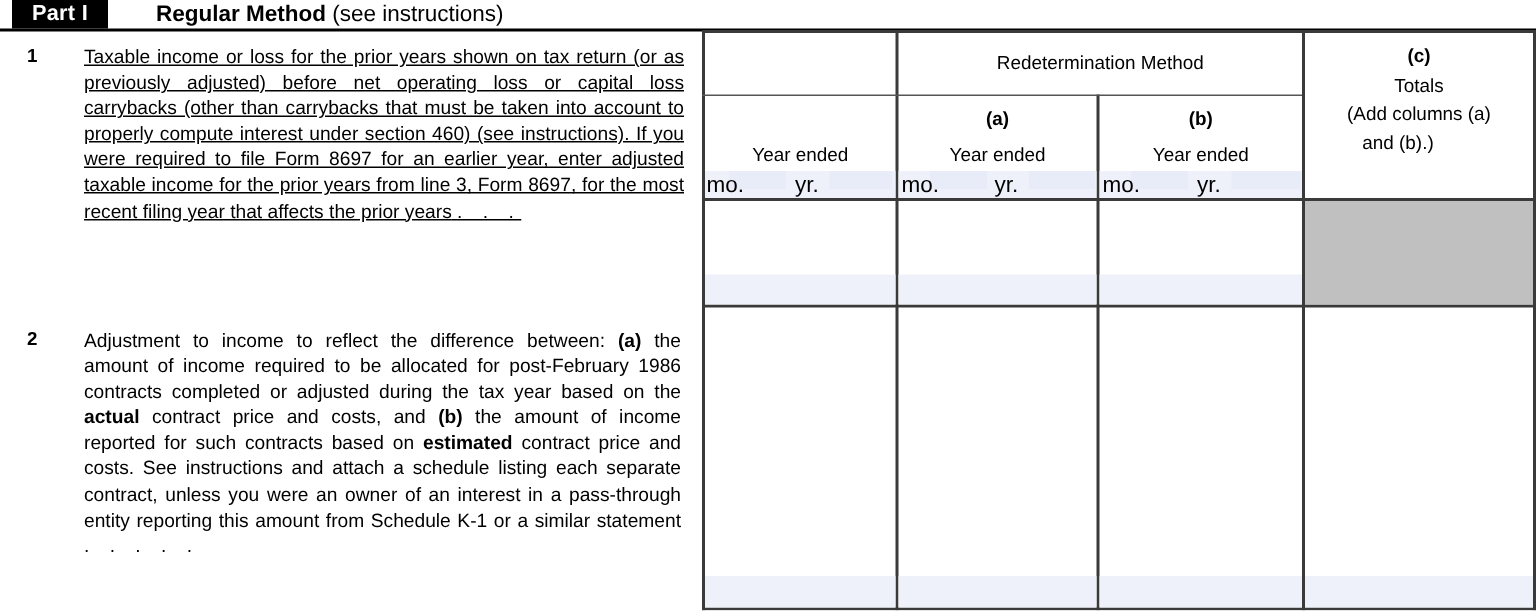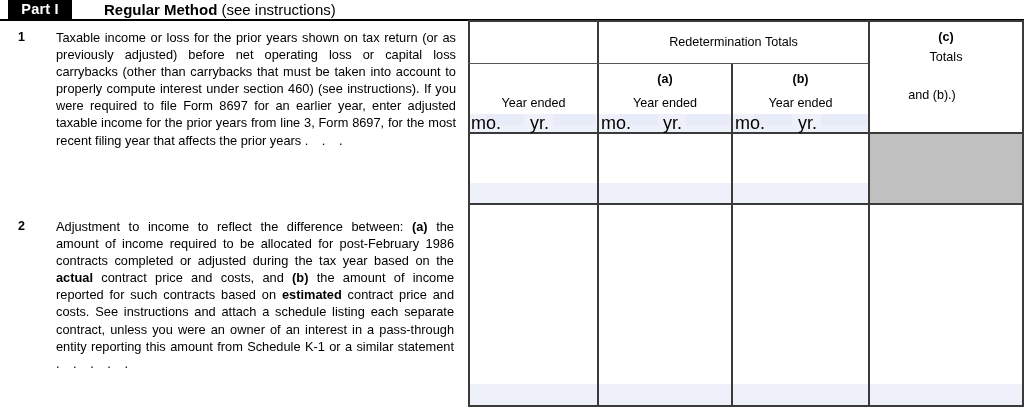--- a/index.html
+++ b/index.html
@@ -79,21 +79,21 @@
   }
   .line-text b {
     font-weight: bold;
   }
   .leader {
     letter-spacing: 5px;
     white-space: nowrap;
   }
 
   #line1-num  { left: 18px;  top: 30px; }
-  #line1-text { left: 56px;  top: 29px;  width: 400px; }
+  #line1-text { left: 56px;  top: 29px;  width: 400px; text-decoration: underline; }
 
   #line2-num  { left: 18px;  top: 219px; }
   #line2-text { left: 56px;  top: 218px; width: 398px; }
 
   
   #grid {
     position: absolute;
     left: 468px;
     top: 20px;
     width: 556px;
@@ -130,21 +130,21 @@
   .fillbox {
     position: absolute;
     background: #e7ecf8;
   }
   .grayfill {
     position: absolute;
     background: #c0c0c0;
   }
   .moyr {
     position: absolute;
-    font-size: 18px;
+    font-size: 15px;
     line-height: 13px;
   }
 </style>
 </head>
 <body>
 
 <div id="page">
 
   <div id="part-header">
     <div id="part-badge">Part I</div>
@@ -173,26 +173,27 @@
     <div class="vline" style="left:263px; top:43px;  height:344px;"></div>
     <div class="vline" style="left:400px; top:0px;   height:387px;"></div>
     <div class="vline" style="left:554px; top:0px;   height:387px;"></div>
 
     <div class="hline" style="left:0px;   top:0px;   width:556px;"></div>
     <div class="hline-thin" style="left:0px; top:43px; width:400px;"></div>
     <div class="hline" style="left:0px;   top:112px; width:556px;"></div>
     <div class="hline" style="left:0px;   top:183px; width:556px;"></div>
     <div class="hline" style="left:0px;   top:385px; width:556px;"></div>
 
-    <div class="colhead" style="left:131px; top:15px; width:269px;">Redetermination Totals</div>
+    <div class="colhead" style="left:131px; top:15px; width:269px;">Redetermination Method</div>
 
     <div class="colhead" style="left:402px; top:10px; width:152px;">
       <b>(c)</b>
     </div>
     <div class="colhead" style="left:402px; top:30px; width:152px;">Totals</div>
+    <div class="colhead" style="left:402px; top:49px; width:152px;">(Add columns (a)</div>
     <div class="colhead" style="left:402px; top:68px; width:124px;">and (b).)</div>
 
     <div class="colhead" style="left:131px; top:52px; width:132px;">
       <b>(a)</b>
     </div>
     <div class="colhead" style="left:265px; top:52px; width:135px;">
       <b>(b)</b>
     </div>
 
     <div class="colhead" style="left:2px;   top:76px; width:127px;">Year ended</div>

